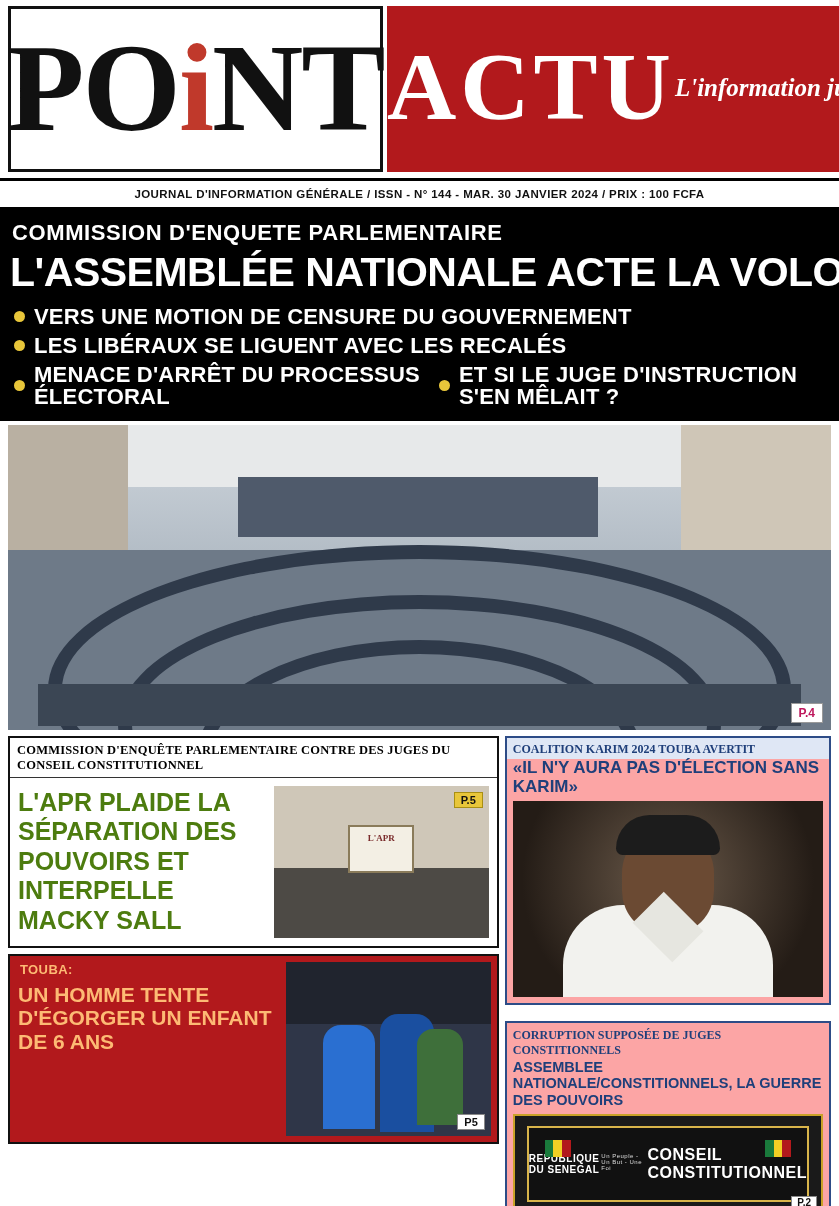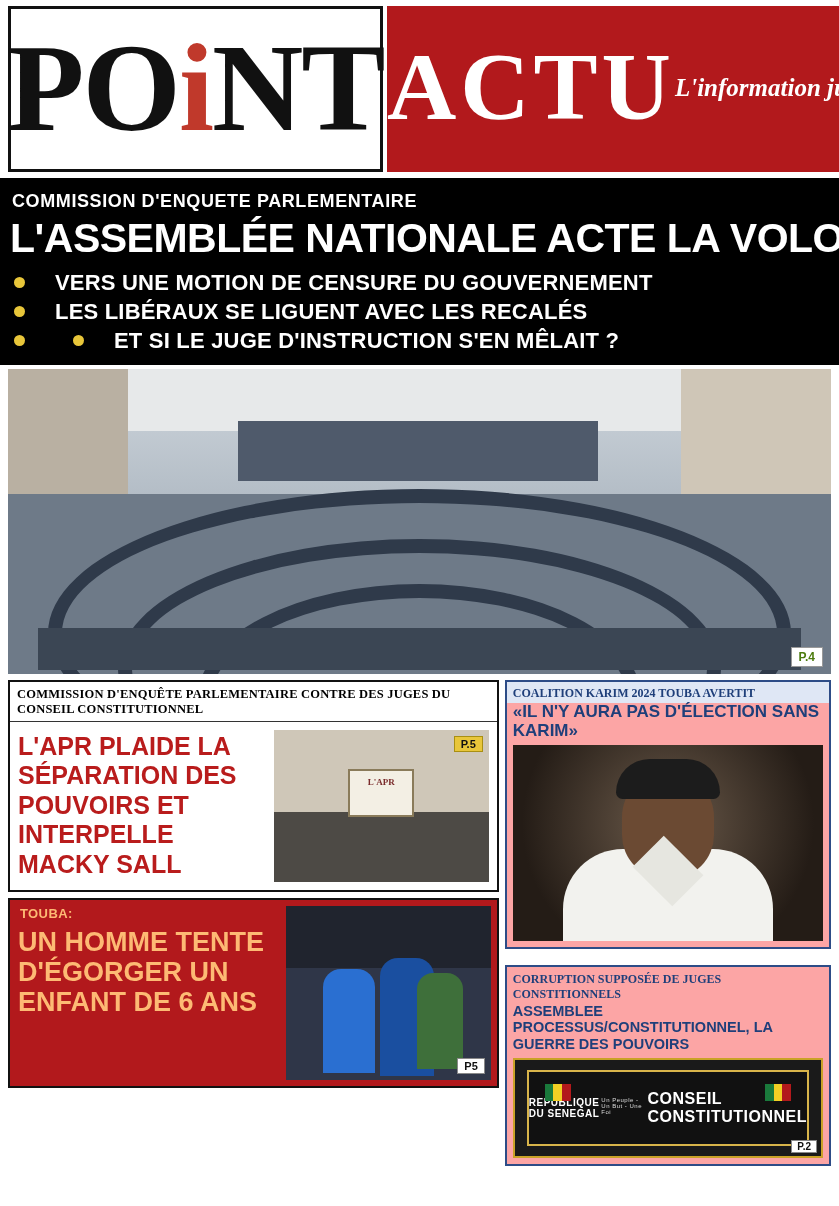--- a/index.html
+++ b/index.html
@@ -48,45 +48,45 @@
     height:26px;display:flex;align-items:center;justify-content:center;
     font-size:11.5px;font-weight:bold;letter-spacing:0.4px;color:#111;
     border-bottom:3px solid #000;
   }
 
   
   .lead{
     background:#000;color:#fff;padding:8px 10px 6px 10px;
   }
   .kicker{
-    font-size:18px;font-weight:bold;letter-spacing:0.6px;
+    font-size:22px;font-weight:bold;letter-spacing:0.6px;
     margin:2px 0 6px 2px;text-transform:uppercase;
   }
   .headline{
     font-size:41px;font-weight:bold;line-height:1.02;letter-spacing:-0.5px;
     text-align:center;margin:0 0 12px 0;white-space:nowrap;
     transform:scaleX(1.0);
   }
   .bullets{margin:0 0 4px 4px;}
-  .bline{display:flex;align-items:center;margin-bottom:7px;gap:21px;}
+  .bline{display:flex;align-items:center;margin-bottom:7px;}
   .bdot{
     width:11px;height:11px;border-radius:50%;background:#e8c63a;
     margin-right:9px;flex:0 0 auto;
   }
   .btext{font-size:22px;font-weight:bold;letter-spacing:0.2px;line-height:1;}
   .bline.inline{display:flex;align-items:center;}
   .bline.inline .bdot:nth-child(3){margin-left:18px;}
 
   
   .lead-photo{
     position:relative;height:305px;margin:4px 8px 0 8px;overflow:hidden;
     background:linear-gradient(#cfd6dd,#8d9aa6);
   }
   .lead-photo .pagetag{
-    position:absolute;right:8px;bottom:7px;background:#fff;color:#4d7c0f;
+    position:absolute;right:8px;bottom:7px;background:#fff;color:#be185d;
     font-size:12px;font-weight:bold;padding:2px 7px;border:1px solid #999;
   }
   
   .hemi{position:absolute;inset:0;}
   .hemi .ceiling{position:absolute;left:0;right:0;top:0;height:62px;background:#e7e9ea;}
   .hemi .wallL{position:absolute;left:0;top:0;width:120px;height:150px;background:#b9b0a2;}
   .hemi .wallR{position:absolute;right:0;top:0;width:150px;height:160px;background:#cfc6b7;}
   .hemi .podium{position:absolute;left:230px;top:52px;width:360px;height:60px;background:#4f5a6b;}
   .hemi .floor{position:absolute;left:0;right:0;bottom:0;height:180px;background:#6e7a88;}
   .hemi .arc{
@@ -104,37 +104,37 @@
   .col-right{width:calc(40% - 3px);}
 
   .box{border:2px solid #111;background:#fff;margin-bottom:6px;}
   .box-head{
     font-size:12.5px;font-weight:bold;padding:5px 7px 4px;border-bottom:1px solid #333;
     font-family:"Liberation Serif", serif;letter-spacing:0.2px;
   }
   .story1{display:flex;min-height:168px;}
   .story1 .txt{
     flex:1;padding:10px 8px 8px 8px;font-size:25px;font-weight:bold;line-height:1.18;
-    color:#b91c1c;
+    color:#4d7c0f;
   }
   .story1 .pic{
     width:215px;margin:8px 8px 8px 0;position:relative;overflow:hidden;
     background:linear-gradient(#d9d2c6,#6d6256);
   }
   .pic .pagetag{
     position:absolute;right:6px;top:6px;background:#e8c63a;color:#111;
     font-size:11px;font-weight:bold;padding:1px 6px;border:1px solid #a98f12;
   }
   .pic .pagetag.white{background:#fff;border-color:#888;}
   .pic .pagetag.bl{right:6px;top:auto;bottom:6px;}
 
   .story2{border:2px solid #111;background:#b2191c;display:flex;min-height:186px;}
   .story2 .txt{flex:1;padding:4px 8px 8px 8px;color:#fdba74;}
   .story2 .tag{font-size:13px;font-weight:bold;letter-spacing:0.4px;margin:2px 0 6px 2px;}
-  .story2 .big{font-size:27px;font-weight:bold;line-height:1.12;}
+  .story2 .big{font-size:21px;font-weight:bold;line-height:1.12;}
   .story2 .pic{width:205px;margin:6px 6px 6px 0;position:relative;overflow:hidden;background:#2b2f3a;}
 
   .rbox{border:2px solid #2d4c87;background:#fca5a5;margin-bottom:16px;}
   .rbox .rhead{
     background:#dfe7f5;color:#1f3f7a;font-size:12px;font-weight:bold;
     padding:4px 6px 2px;font-family:"Liberation Serif", serif;
   }
   .rbox .rtitle{
     color:#1f3f7a;font-size:17px;font-weight:bold;padding:0 6px 5px;line-height:1.1;
     font-family:"Liberation Sans", sans-serif;
@@ -193,35 +193,37 @@
       <div class="logo-point">
         <span>PO<span class="dot-i">i</span>NT</span>
       </div>
     </div>
     <div class="mast-right">
       <div class="logo-actu">ACTU</div>
       <div class="tagline">L'information juste et vraie</div>
     </div>
   </div>
 
+  <div class="infostrip">JOURNAL D'INFORMATION GÉNÉRALE / ISSN  -  N° 144 - MAR. 30 JANVIER 2024 / PRIX : 100 FCFA</div>
 
   <div class="lead">
     <div class="kicker">COMMISSION D'ENQUETE PARLEMENTAIRE</div>
     <div class="headline">L'ASSEMBLÉE NATIONALE ACTE LA VOLONTÉ DES LIBÉRAUX</div>
     <div class="bullets">
       <div class="bline">
         <span class="bdot"></span>
         <span class="btext">VERS UNE MOTION DE CENSURE DU GOUVERNEMENT</span>
       </div>
       <div class="bline">
         <span class="bdot"></span>
         <span class="btext">LES LIBÉRAUX SE LIGUENT AVEC LES RECALÉS</span>
       </div>
       <div class="bline inline">
         <span class="bdot"></span>
+        <span class="btext">MENACE D'ARRÊT DU PROCESSUS ÉLECTORAL</span>
         <span class="bdot" style="margin-left:18px;"></span>
         <span class="btext">ET SI LE JUGE D'INSTRUCTION S'EN MÊLAIT ?</span>
       </div>
     </div>
   </div>
 
   <div class="lead-photo">
     <div class="hemi">
       <div class="ceiling"></div>
       <div class="wallL"></div>
@@ -281,21 +283,21 @@
           <div class="portrait-body"></div>
           <div class="portrait-head"></div>
           <div class="portrait-cap"></div>
           <div class="portrait-collar"></div>
           <div class="pagetag">P.2</div>
         </div>
       </div>
 
       <div class="rbox rbox2">
         <div class="rhead2">CORRUPTION SUPPOSÉE DE JUGES CONSTITIONNELS</div>
-        <div class="rtitle2">ASSEMBLEE PROCESSUS/CONSTITUTIONNEL, LA GUERRE DES POUVOIRS</div>
+        <div class="rtitle2">ASSEMBLEE NATIONALE/CONSTITIONNELS, LA GUERRE DES POUVOIRS</div>
         <div class="signpic">
           <div class="sign-inner">
             <div class="flag left">
                 <i class="g"></i>
                 <i class="y"></i>
                 <i class="r"></i>
               </div>
             <div class="flag right">
                 <i class="g"></i>
                 <i class="y"></i>

